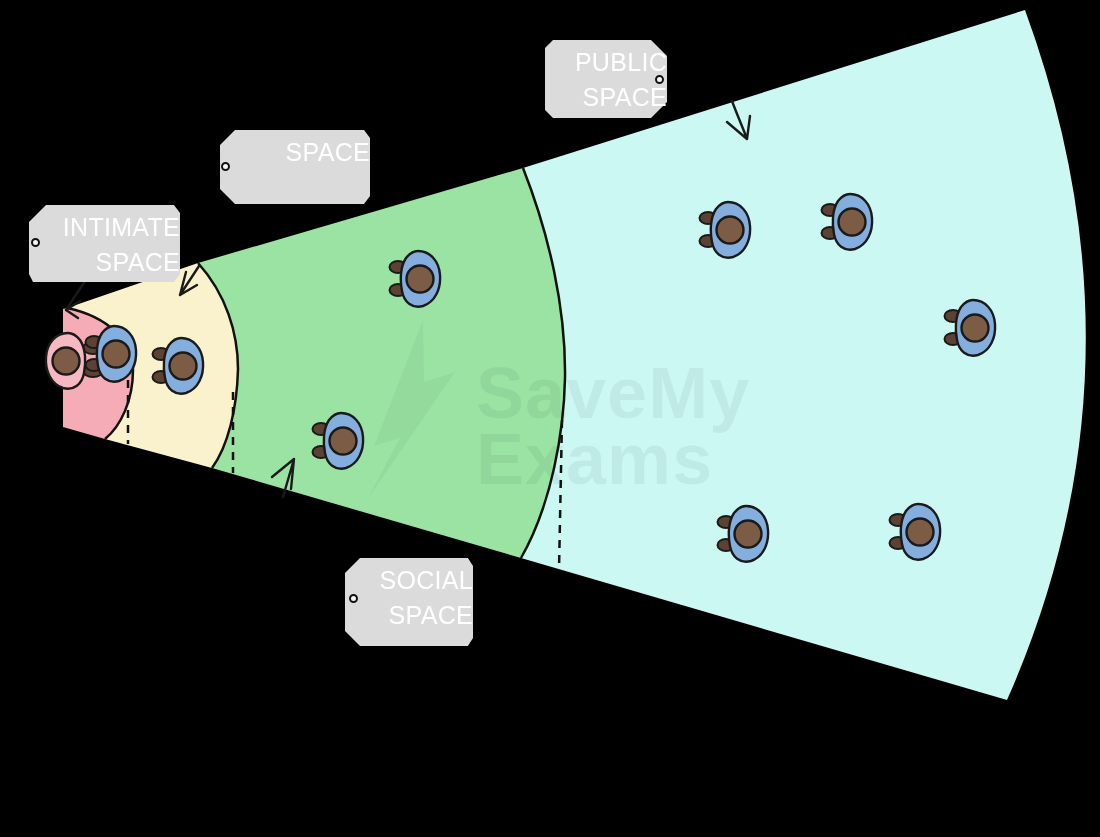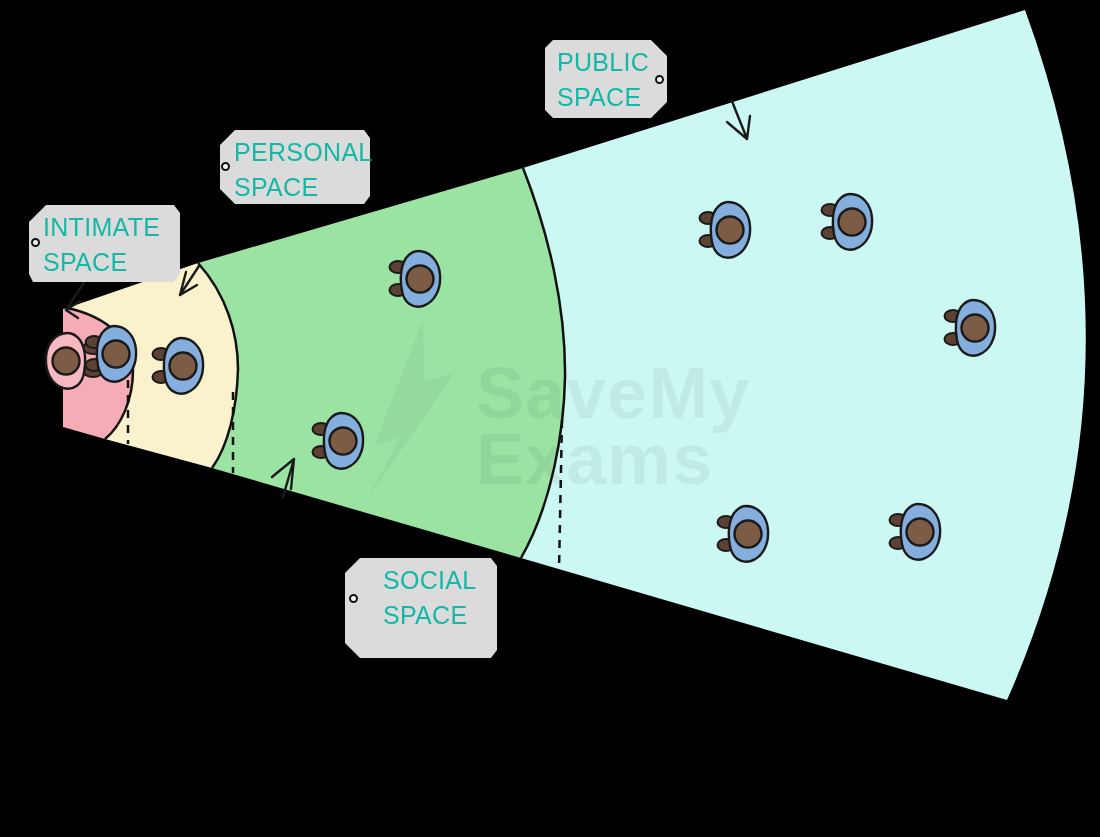--- a/index.html
+++ b/index.html
@@ -3,40 +3,40 @@
 <meta charset="utf-8">
 <style>
   html,body{margin:0;padding:0;background:#000;}
   #stage{position:relative;width:1100px;height:837px;background:#000;overflow:hidden;
          font-family:"Liberation Sans", sans-serif;}
   #diagram-svg{position:absolute;left:0;top:0;}
 
   
   .tag{position:absolute;}
   .tag-bg{position:absolute;left:0;top:0;width:100%;height:100%;background:#dbdbdb;}
-  .tag-text{position:relative;padding:5px 0 0 14px;color:#14b8a6;font-size:25px;
-            line-height:35px;letter-spacing:.3px;font-weight:400;white-space:nowrap;}
+  .tag-text{position:relative;padding:5px 0 0 14px;color:#ffffff;font-size:25px;
+            line-height:35px;letter-spacing:.3px;font-weight:400;white-space:nowrap;text-align:right;}
   .tag-line{display:block;}
   .pin{position:absolute;width:9px;height:9px;border:2.2px solid #111;border-radius:50%;
        background:#f5f5f5;box-sizing:border-box;}
 
   .tag-intimate{left:29px;top:181px;width:151px;height:77px;margin-top:24px;}
   .tag-intimate .tag-bg{clip-path:polygon(17px 0,96% 0,100% 8px,100% calc(100% - 8px),96% 100%,4px 100%,0 calc(100% - 8px),0 17px);}
   .tag-intimate .pin{left:2px;top:33px;}
 
   .tag-personal{left:220px;top:130px;width:150px;height:74px;}
   .tag-personal .tag-bg{clip-path:polygon(15px 0,96% 0,100% 8px,100% calc(100% - 8px),96% 100%,15px 100%,0 calc(100% - 15px),0 15px);}
   .tag-personal .pin{left:1px;top:32px;}
 
   .tag-public{left:545px;top:40px;width:122px;height:78px;}
   .tag-public .tag-bg{clip-path:polygon(8px 0,calc(100% - 16px) 0,100% 16px,100% calc(100% - 16px),calc(100% - 16px) 100%,8px 100%,0 calc(100% - 8px),0 8px);}
   .tag-public .tag-text{padding-left:12px;}
   .tag-public .pin{right:3px;top:35px;left:auto;}
 
-  .tag-social{left:345px;top:558px;width:128px;height:100px;padding-left:24px;}
+  .tag-social{left:345px;top:558px;width:128px;height:88px;}
   .tag-social .tag-bg{clip-path:polygon(15px 0,96% 0,100% 8px,100% calc(100% - 8px),96% 100%,15px 100%,0 calc(100% - 15px),0 15px);}
   .tag-social .pin{left:4px;top:36px;}
 
   .watermark-text{font-weight:bold;font-size:72px;letter-spacing:1px;}
 </style>
 </head>
 <body>
 
 <div id="stage">
 
@@ -115,21 +115,20 @@
     <div class="tag-text">
       <span class="tag-line">INTIMATE</span>
       <span class="tag-line">SPACE</span>
     </div>
   </div>
 
   <div class="tag tag-personal">
     <div class="tag-bg"></div>
     <div class="pin"></div>
     <div class="tag-text">
-      <span class="tag-line">PERSONAL</span>
       <span class="tag-line">SPACE</span>
     </div>
   </div>
 
   <div class="tag tag-public">
     <div class="tag-bg"></div>
     <div class="pin"></div>
     <div class="tag-text">
       <span class="tag-line">PUBLIC</span>
       <span class="tag-line">SPACE</span>

